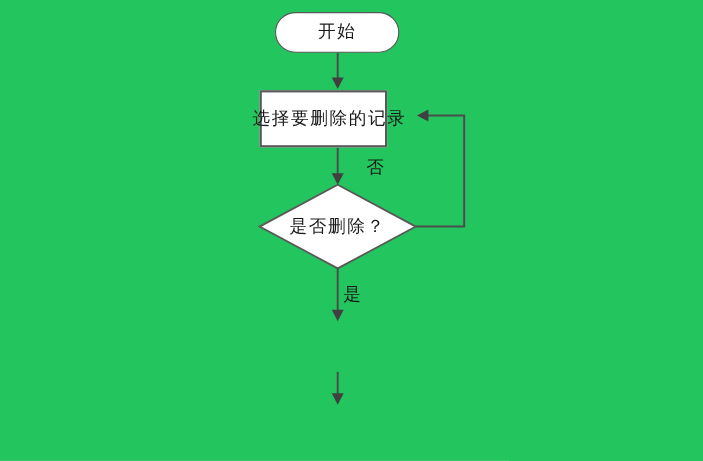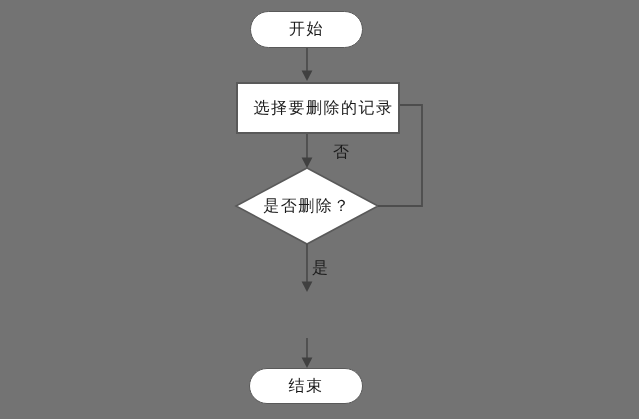--- a/index.html
+++ b/index.html
@@ -4,21 +4,21 @@
 <style>
   html, body {
     margin: 0;
     padding: 0;
     background: #ffffff;
   }
   .canvas {
     position: relative;
     width: 639px;
     height: 419px;
-    background: #737373;
+    background: #22c55e;
     overflow: hidden;
     font-family: "Liberation Serif", serif;
   }
   .layer {
     position: absolute;
     left: 0;
     top: 0;
     width: 639px;
     height: 419px;
   }
@@ -48,21 +48,21 @@
     background: transparent;
     border: none;
   }
   .edge-label {
     position: absolute;
     color: #1a1a1a;
     font-size: 16px;
     white-space: nowrap;
   }
   #node-start  { left: 250px; top: 11px;  width: 113px; height: 37px; }
-  #node-select { left: 236px; top: 82px;  width: 164px; height: 52px; padding-left: 11px; }
+  #node-select { left: 236px; top: 82px;  width: 116px; height: 52px; padding-left: 11px; }
   #node-decide { left: 236px; top: 168px; width: 142px; height: 76px; }
   #node-update { left: 236px; top: 292px; width: 142px; height: 46px; }
   #node-end    { left: 249px; top: 368px; width: 114px; height: 36px; }
   #label-no  { left: 333px; top: 142px; }
   #label-yes { left: 312px; top: 258px; }
 </style>
 </head>
 <body>
 
 <div class="canvas">
@@ -93,20 +93,17 @@
 
   <div id="node-select" class="node process">
     <span>选择要删除的记录</span>
   </div>
 
   <div id="node-decide" class="node decision-label">
     <span>是否删除？</span>
   </div>
 
 
-  <div id="node-end" class="node terminator">
-    <span>结束</span>
-  </div>
 
   <div id="label-no" class="edge-label">否</div>
   <div id="label-yes" class="edge-label">是</div>
 
 </div>
 
 </body></html>

